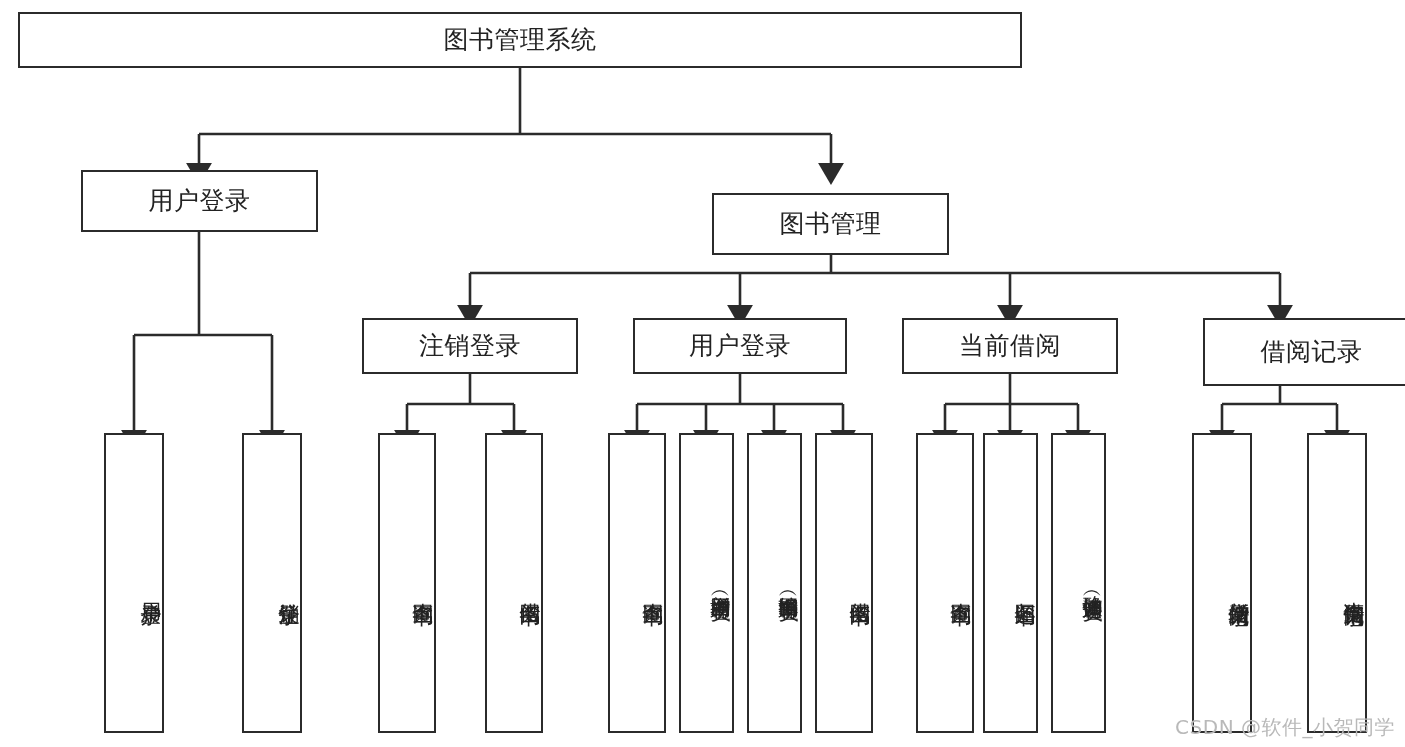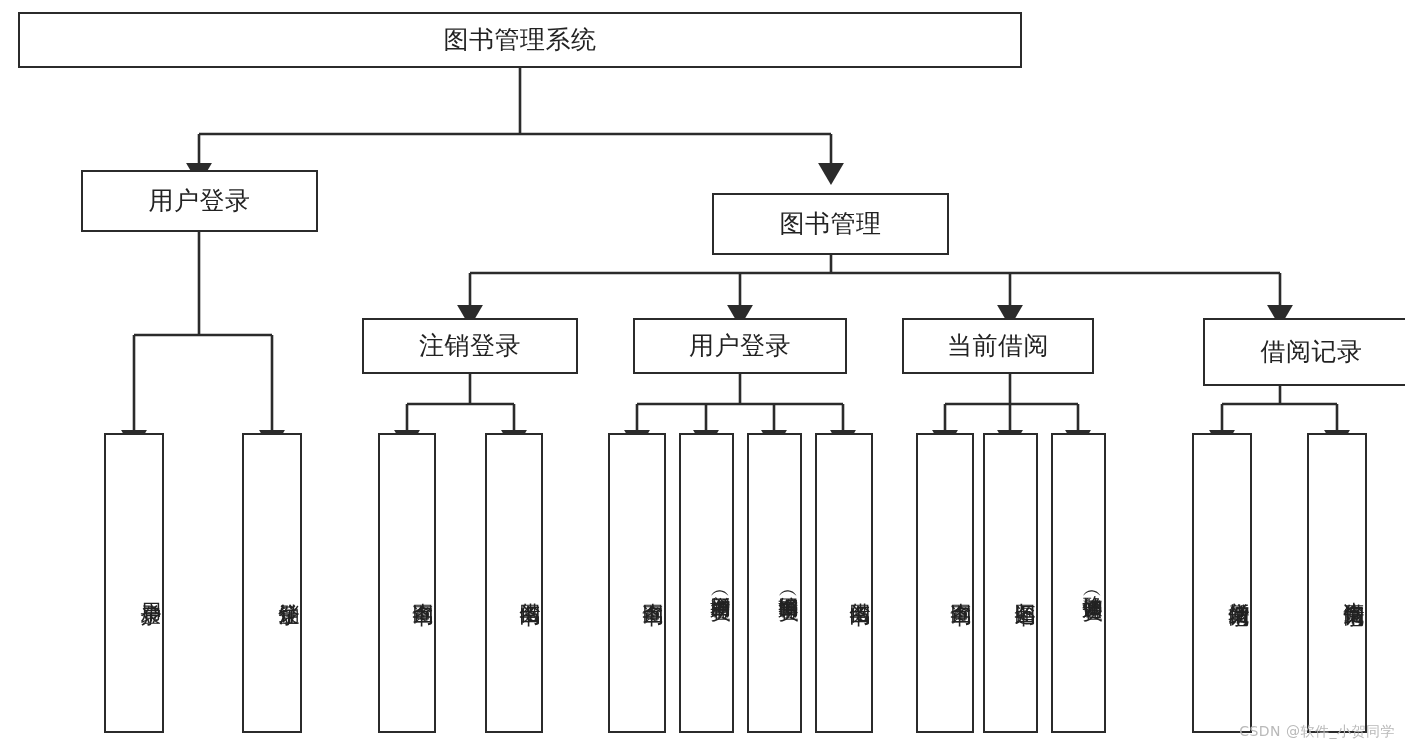--- a/index.html
+++ b/index.html
@@ -52,21 +52,21 @@
     white-space: nowrap;
   }
   .node-v.tall {
     padding-top: 10px;
     font-size: 20px;
   }
   #watermark {
     position: absolute;
     right: 10px;
     bottom: 6px;
-    font-size: 14px;
+    font-size: 20px;
     color: #b9b9b9;
     letter-spacing: 0.5px;
     white-space: nowrap;
     pointer-events: none;
   }
 </style>
 </head>
 <body>
 
 <div id="canvas">
@@ -121,21 +121,21 @@
     </g>
   </svg>
 
   <div class="node node-h" style="left:18px; top:12px; width:1004px; height:56px;">图书管理系统</div>
 
   <div class="node node-h" style="left:81px; top:170px; width:237px; height:62px;">用户登录</div>
   <div class="node node-h" style="left:712px; top:170px; width:237px; height:62px;margin-top:23px;">图书管理</div>
 
   <div class="node node-h" style="left:362px; top:318px; width:216px; height:56px;">注销登录</div>
   <div class="node node-h" style="left:633px; top:318px; width:214px; height:56px;">用户登录</div>
-  <div class="node node-h" style="left:902px; top:318px; width:192px; height:56px;">当前借阅</div>
+  <div class="node node-h" style="left:902px; top:318px; width:216px; height:56px;">当前借阅</div>
   <div class="node node-h" style="left:1203px; top:318px; width:217px; height:68px;">借阅记录</div>
 
   <div class="node node-v" style="left:104px; top:433px; width:60px; height:300px;">用户登录</div>
   <div class="node node-v" style="left:242px; top:433px; width:60px; height:300px;">注销登录</div>
 
   <div class="node node-v" style="left:378px; top:433px; width:58px; height:300px;">查询图书</div>
   <div class="node node-v" style="left:485px; top:433px; width:58px; height:300px;">借阅图书</div>
 
   <div class="node node-v" style="left:608px; top:433px; width:58px; height:300px;">查询图书</div>
   <div class="node node-v tall" style="left:679px; top:433px; width:55px; height:300px;">新增图书（管理员）</div>

